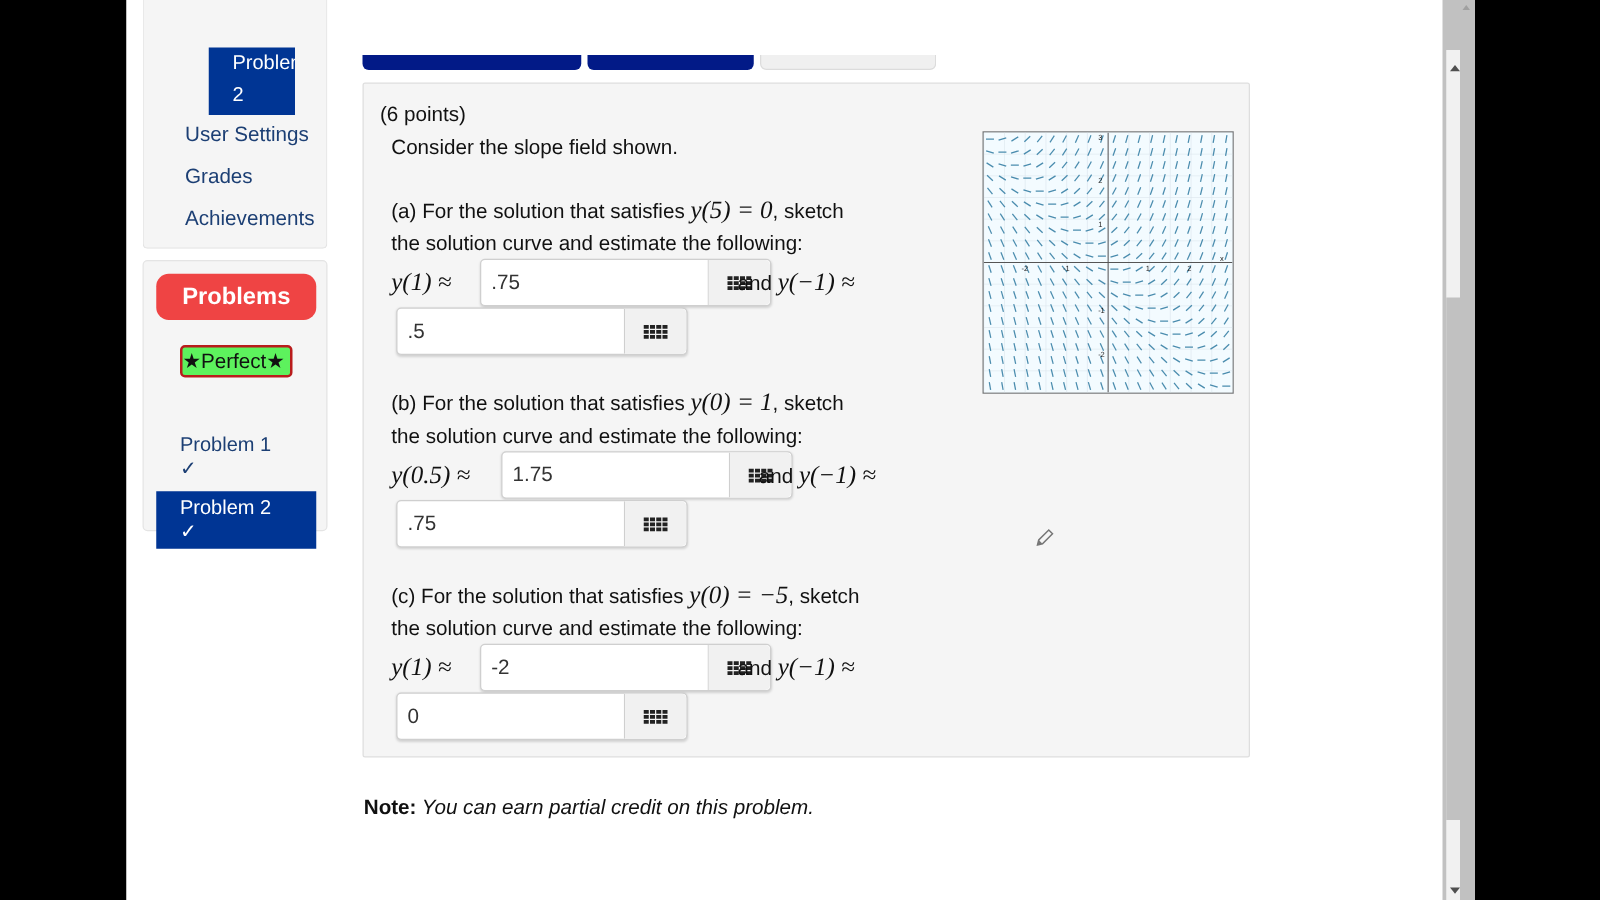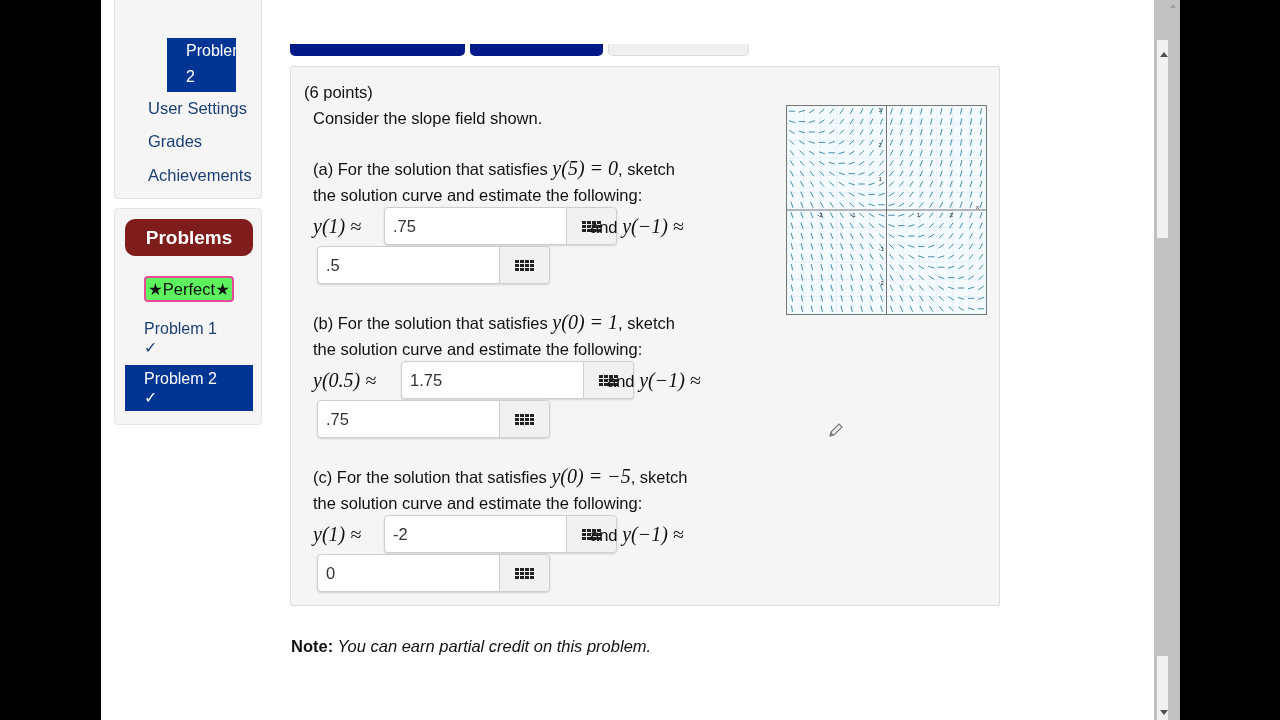--- a/index.html
+++ b/index.html
@@ -6,23 +6,23 @@
   html, body { width: 1280px; height: 720px; overflow: hidden; background: #000; }
   body { font-family: "Liberation Sans", sans-serif; position: relative; }
   .viewport { position: absolute; left: 101px; top: 0; width: 1078px; height: 720px; background: #fff; overflow: hidden; }
 
   
   .side-card { position: absolute; background: #f5f5f5; border: 1px solid #e4e4e4; border-radius: 4px; }
   .side-card.top { left: 13px; top: -6px; width: 148px; height: 205px; border-top: none; border-radius: 0 0 4px 4px; }
   .side-card.problems { left: 13px; top: 208px; width: 148px; height: 217px; }
   .nav-active-top { position: absolute; left: 52px; top: 44px; width: 69px; height: 54px; background: #003594; color: #fff; font-size: 16px; line-height: 26px; padding-left: 19px; overflow: hidden; white-space: pre-line; }
   .side-link { position: absolute; left: 33px; font-size: 16.5px; color: #1c3f74; cursor: pointer; }
-  .problems-head { position: absolute; left: 10px; top: 10px; width: 128px; height: 37px; background: #7f1d1d; border-radius: 10px; color: #fff; font-weight: bold; font-size: 19px; text-align: center; line-height: 37px; }
-  .perfect-badge { position: absolute; left: 29px; top: 67px; width: 90px; height: 26px; background: #5df25d; border: 2px solid #ec4899; border-radius: 4px; font-size: 16.5px; color: #111; text-align: center; line-height: 22px; }
-  .prob-item { position: absolute; left: 10px; width: 128px; font-size: 16px; color: #1c3f74; padding-left: 19px; line-height: 19px; cursor: pointer; }
+  .problems-head { position: absolute; left: 10px; top: 10px; width: 128px; height: 37px; background: #ef4444; border-radius: 10px; color: #fff; font-weight: bold; font-size: 19px; text-align: center; line-height: 37px; }
+  .perfect-badge { position: absolute; left: 29px; top: 67px; width: 90px; height: 26px; background: #5df25d; border: 2px solid #b91c1c; border-radius: 4px; font-size: 16.5px; color: #111; line-height: 22px; }
+  .prob-item { position: absolute; left: 10px; width: 128px; font-size: 16px; color: #1c3f74; padding-left: 19px; line-height: 19px; cursor: pointer; margin-top: 28px; }
   .prob-item.active { background: #003594; color: #fff; height: 46px; padding-top: 4px; }
 
   
   .tab-btn { position: absolute; top: 44px; height: 12px; border-radius: 0 0 5px 5px; }
   .tab-btn.dark { background: #021a87; }
   .tab-btn.light { background: #f0f0f0; border: 1px solid #dcdcdc; border-top: none; }
 
   
   .problem { position: absolute; left: 189px; top: 66px; width: 710px; height: 540px; background: #f5f5f5; border: 1px solid #dedede; border-radius: 2px; }
   .points { position: absolute; left: 13px; top: 16px; font-size: 16.5px; color: #111; }

